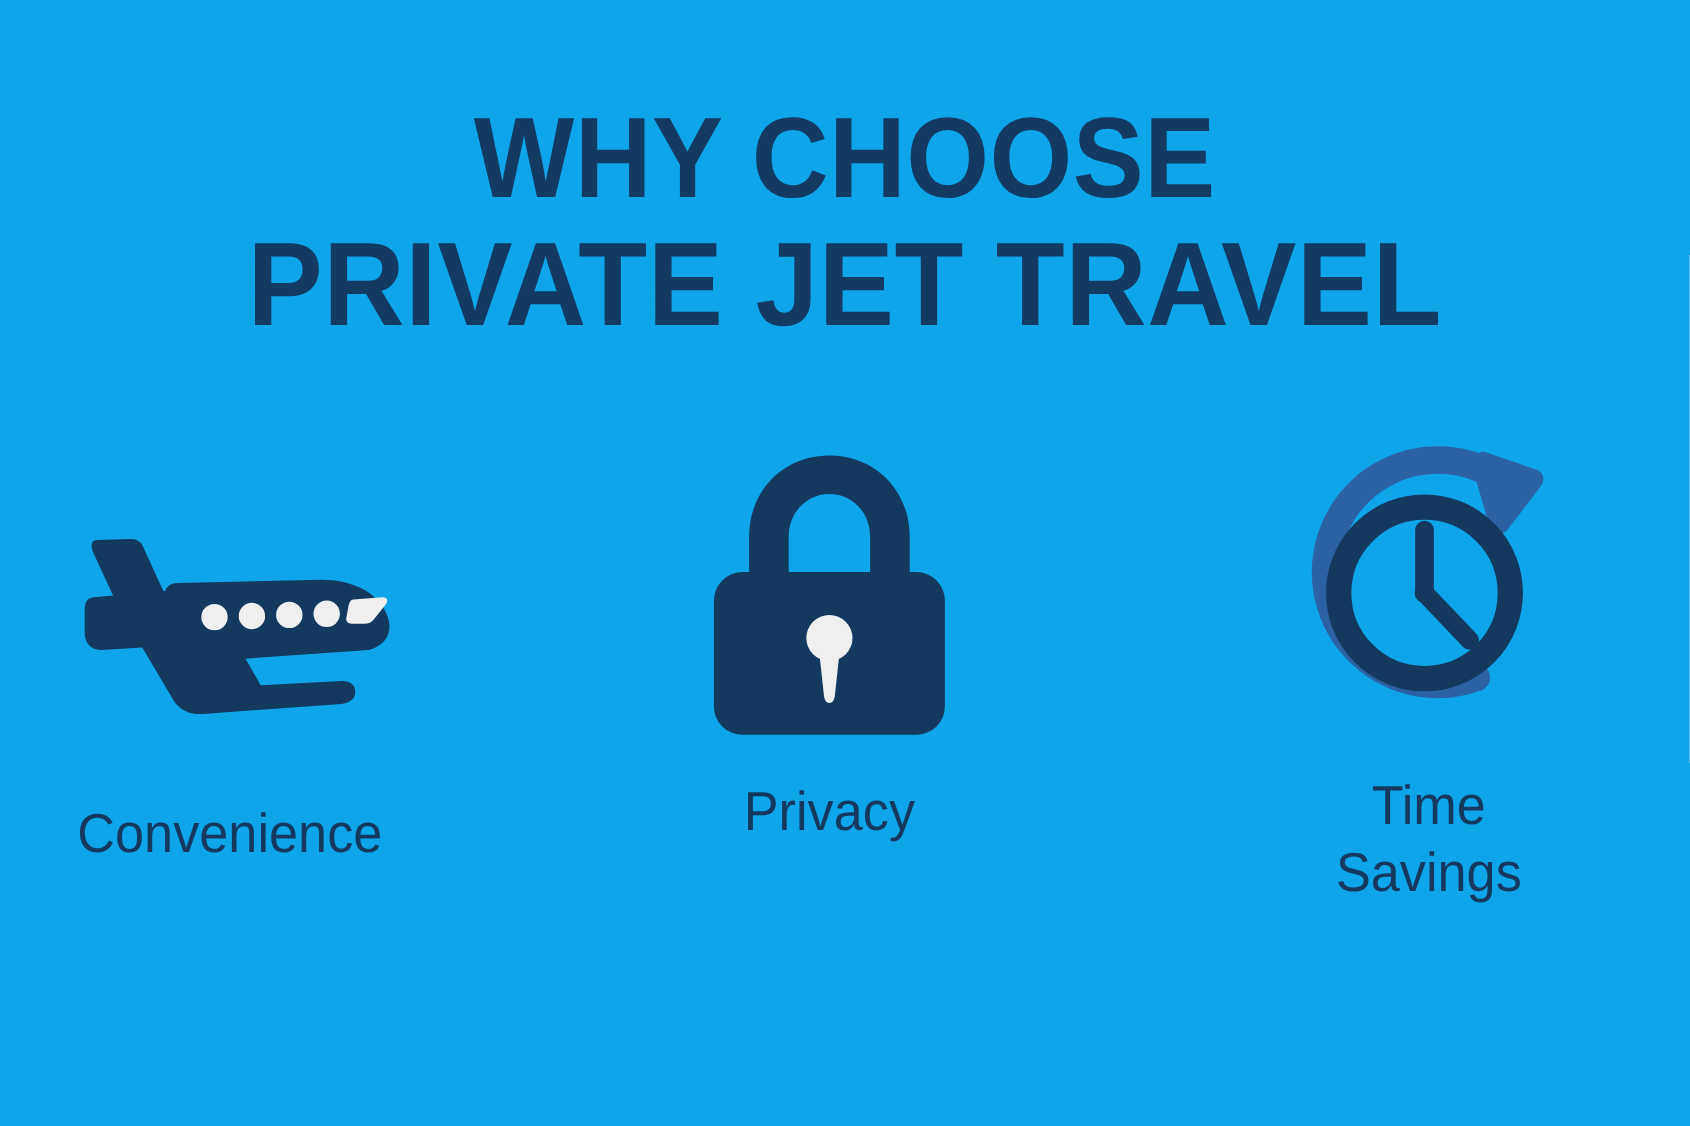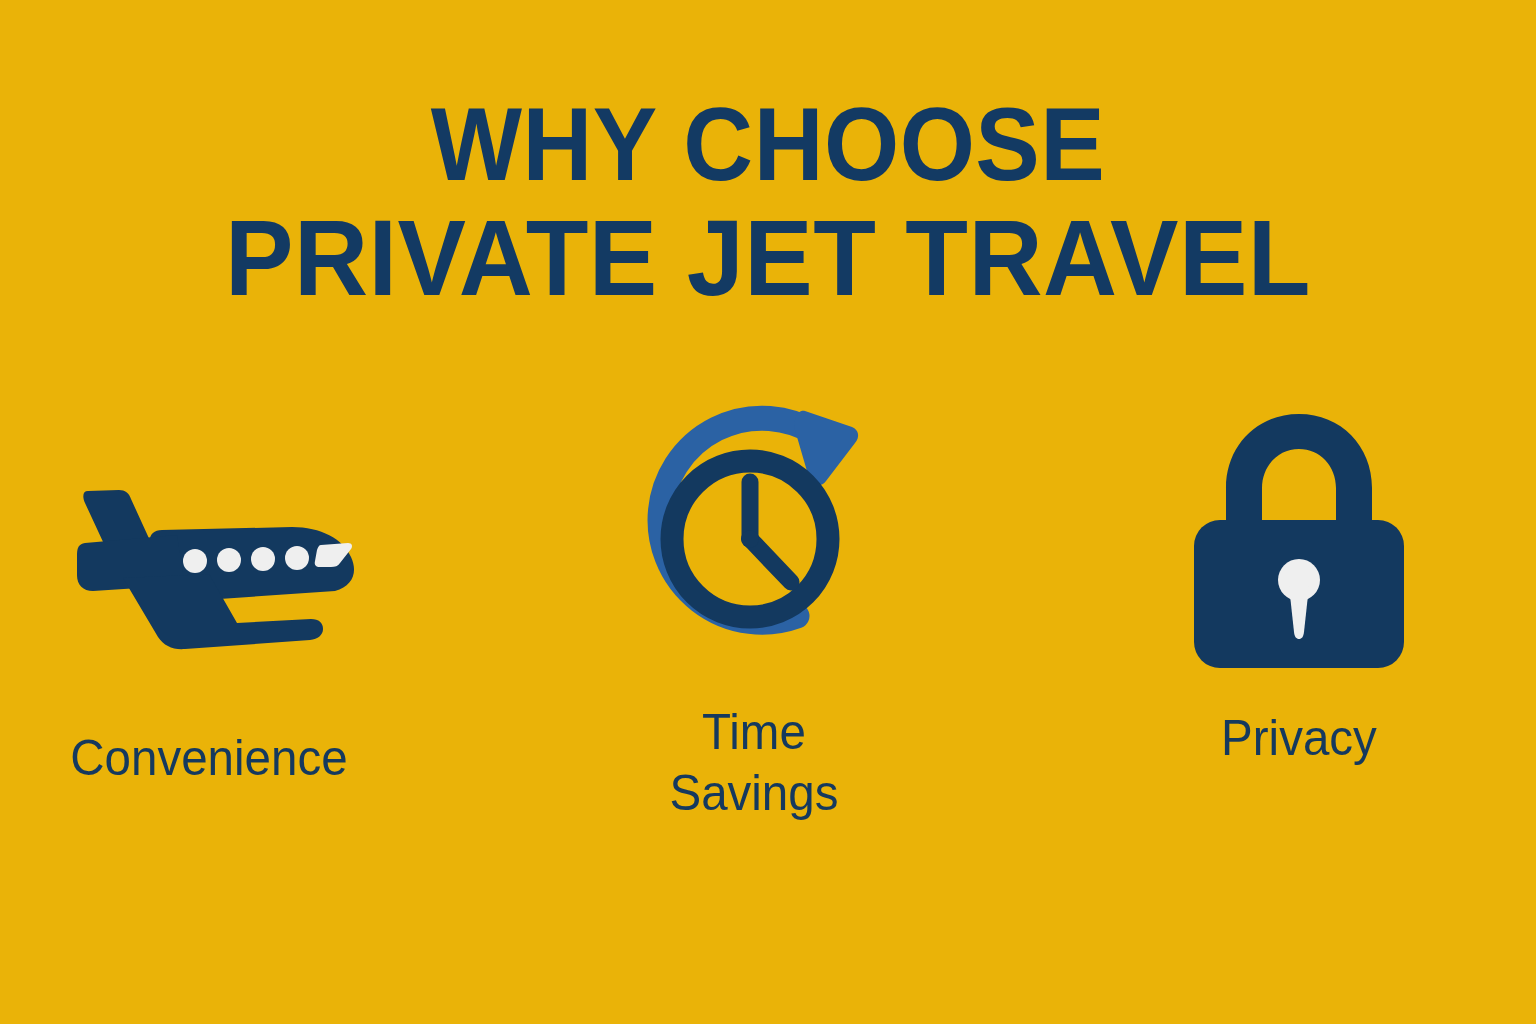--- a/index.html
+++ b/index.html
@@ -12,21 +12,21 @@
     height: 1024px;
     background: #eeeeee;
     font-family: "Liberation Sans", sans-serif;
     overflow: hidden;
     position: relative;
   }
 
   .poster {
     position: absolute;
     inset: 0;
-    background: #eab308;
+    background: #0ea5e9;
   }
 
   
   .title-block {
     position: absolute;
     top: 88px;
     left: 0;
     width: 1536px;
     text-align: center;
     color: #133A63;
@@ -145,52 +145,20 @@
             <circle cx="136" cy="88" r="12"></circle>
             <circle cx="170" cy="87" r="12"></circle>
             <circle cx="204" cy="86" r="12"></circle>
             <circle cx="238" cy="85" r="12"></circle>
 
             <path d="M262 72 L289 70 C293 70 294 73 292 76 L281 90 C279 93 276 94 272 94 L261 94 C257 94 255 92 256 88 L258 77 C259 74 260 72 262 72 Z"></path>
           </g>
         </svg>
       </div>
       <div class="feature-label">Convenience</div>
-    </div>
-
-    <div class="feature feature-time">
-      <div class="icon-wrap">
-        <svg width="270" height="280" viewBox="0 0 270 280" aria-hidden="true">
-
-          <g>
-            <path d="M196 36
-                     A102 102 0 1 0 178 219" fill="none" stroke="#2B62A4" stroke-width="25" stroke-linecap="round"></path>
-
-            <path d="M186 14
-                     L233 30
-                     C240 33 241 40 236 46
-                     L207 84
-                     C202 91 193 89 190 81
-                     L176 33
-                     C174 24 178 12 186 14 Z" fill="#2B62A4"></path>
-          </g>
-
-          <circle cx="131" cy="142" r="78" fill="none" stroke="#13395F" stroke-width="23"></circle>
-
-          <g stroke="#13395F" stroke-linecap="round" fill="none">
-
-            <line x1="131" y1="142" x2="131" y2="85" stroke-width="17"></line>
-
-            <line x1="131" y1="142" x2="172" y2="185" stroke-width="17"></line>
-          </g>
-          <circle cx="131" cy="142" r="9" fill="#13395F"></circle>
-        </svg>
-      </div>
-      <div class="feature-label">Time
-Savings</div>
     </div>
 
     <div class="feature feature-privacy">
       <div class="icon-wrap">
         <svg width="230" height="270" viewBox="0 0 230 270" aria-hidden="true">
 
           <path d="M115 6
                    C157 6 188 38 188 80
                    L188 128
                    L152 128
@@ -206,15 +174,47 @@
 
           <g fill="#efefef">
             <circle cx="115" cy="172" r="21"></circle>
             <path d="M105 178 L125 178 L120 224 C119.4 229 117.6 231 115 231 C112.4 231 110.6 229 110 224 Z"></path>
           </g>
         </svg>
       </div>
       <div class="feature-label">Privacy</div>
     </div>
 
+    <div class="feature feature-time">
+      <div class="icon-wrap">
+        <svg width="270" height="280" viewBox="0 0 270 280" aria-hidden="true">
+
+          <g>
+            <path d="M196 36
+                     A102 102 0 1 0 178 219" fill="none" stroke="#2B62A4" stroke-width="25" stroke-linecap="round"></path>
+
+            <path d="M186 14
+                     L233 30
+                     C240 33 241 40 236 46
+                     L207 84
+                     C202 91 193 89 190 81
+                     L176 33
+                     C174 24 178 12 186 14 Z" fill="#2B62A4"></path>
+          </g>
+
+          <circle cx="131" cy="142" r="78" fill="none" stroke="#13395F" stroke-width="23"></circle>
+
+          <g stroke="#13395F" stroke-linecap="round" fill="none">
+
+            <line x1="131" y1="142" x2="131" y2="85" stroke-width="17"></line>
+
+            <line x1="131" y1="142" x2="172" y2="185" stroke-width="17"></line>
+          </g>
+          <circle cx="131" cy="142" r="9" fill="#13395F"></circle>
+        </svg>
+      </div>
+      <div class="feature-label">Time
+Savings</div>
+    </div>
+
 
   </div>
 </div>
 
 </body></html>

